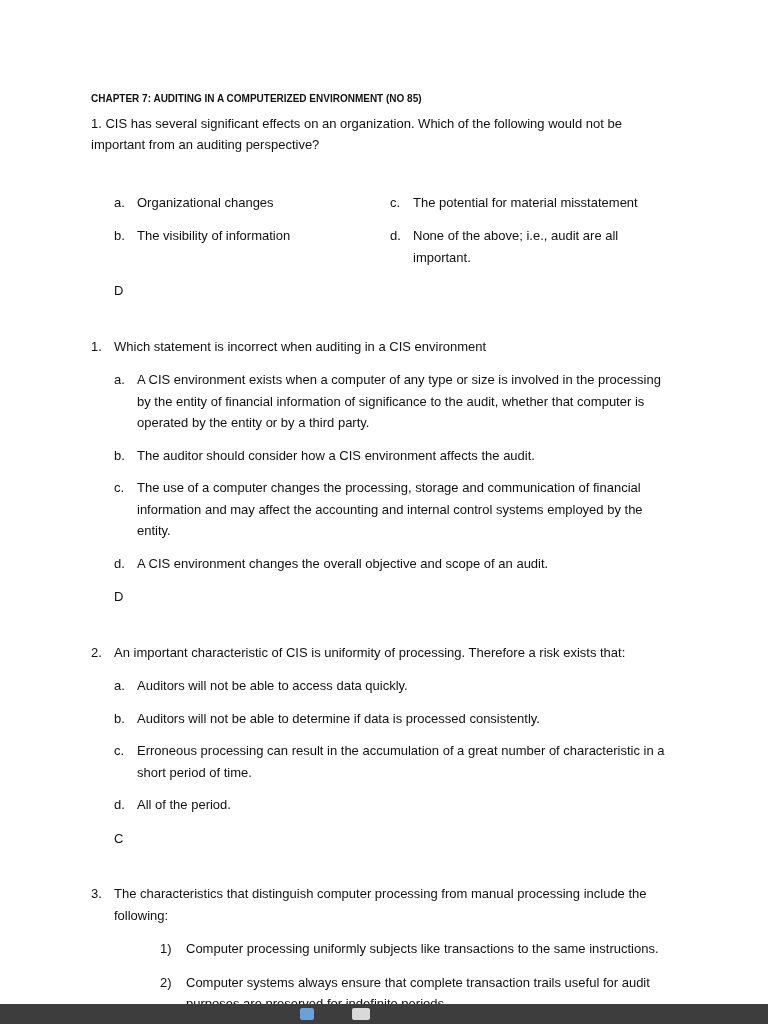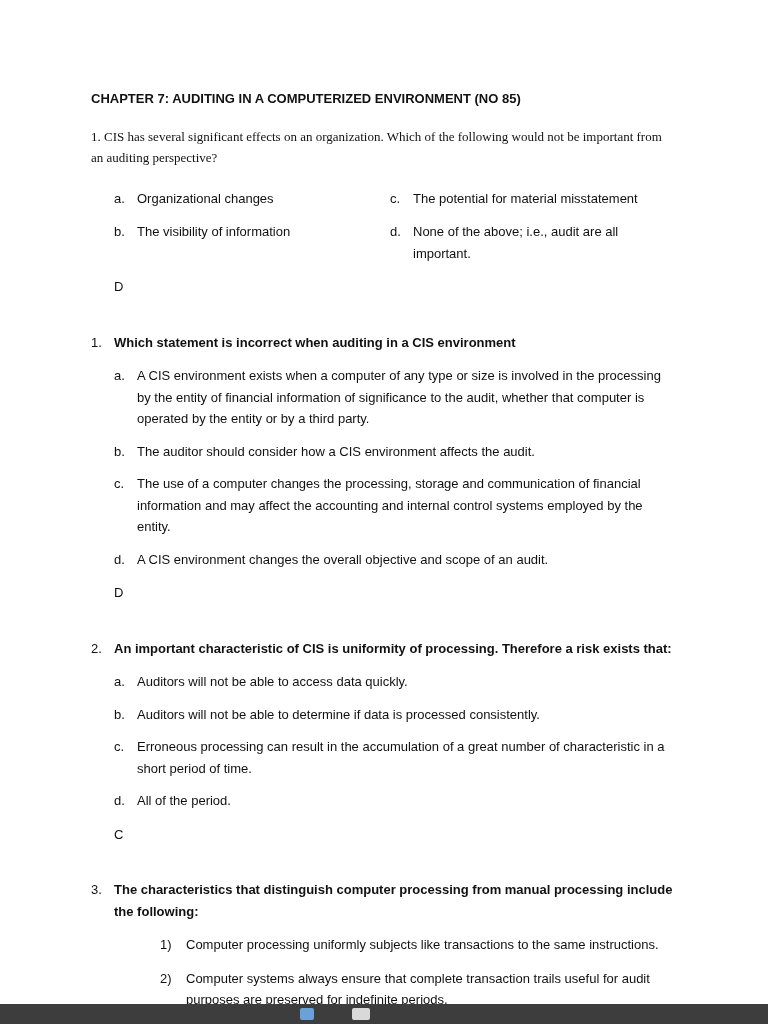--- a/index.html
+++ b/index.html
@@ -16,27 +16,26 @@
     width: 768px;
     height: 1024px;
     background: #ffffff;
   }
   .content {
     padding: 88px 92px 0 91px;
     font-size: 13px;
     line-height: 21.5px;
   }
   .title {
-    font-size: 13px;
+    font-size: 10px;
     font-weight: bold;
-    margin-bottom: 16px;
+    margin-bottom: 3px;
   }
   .para {
-    margin-bottom: 19px;
-    font-family: Liberation Serif, serif;
+    margin-bottom: 36px;
   }
   .two-col {
     display: grid;
     grid-template-columns: 276px 1fr;
     row-gap: 12px;
     margin-left: 23px;
     margin-bottom: 12px;
   }
   .opt-cell { display: flex; }
   .opt-letter {
@@ -50,21 +49,21 @@
   }
   .q-block { margin-top: 34px; }
   .q-row {
     display: flex;
     margin-bottom: 12px;
   }
   .q-num {
     width: 23px;
     flex-shrink: 0;
   }
-  .q-text { flex: 1; font-weight: bold; }
+  .q-text { flex: 1; }
   .opt-row {
     display: flex;
     margin-left: 23px;
     margin-bottom: 11px;
   }
   .sub-row {
     display: flex;
     margin-left: 69px;
     margin-bottom: 12px;
   }

